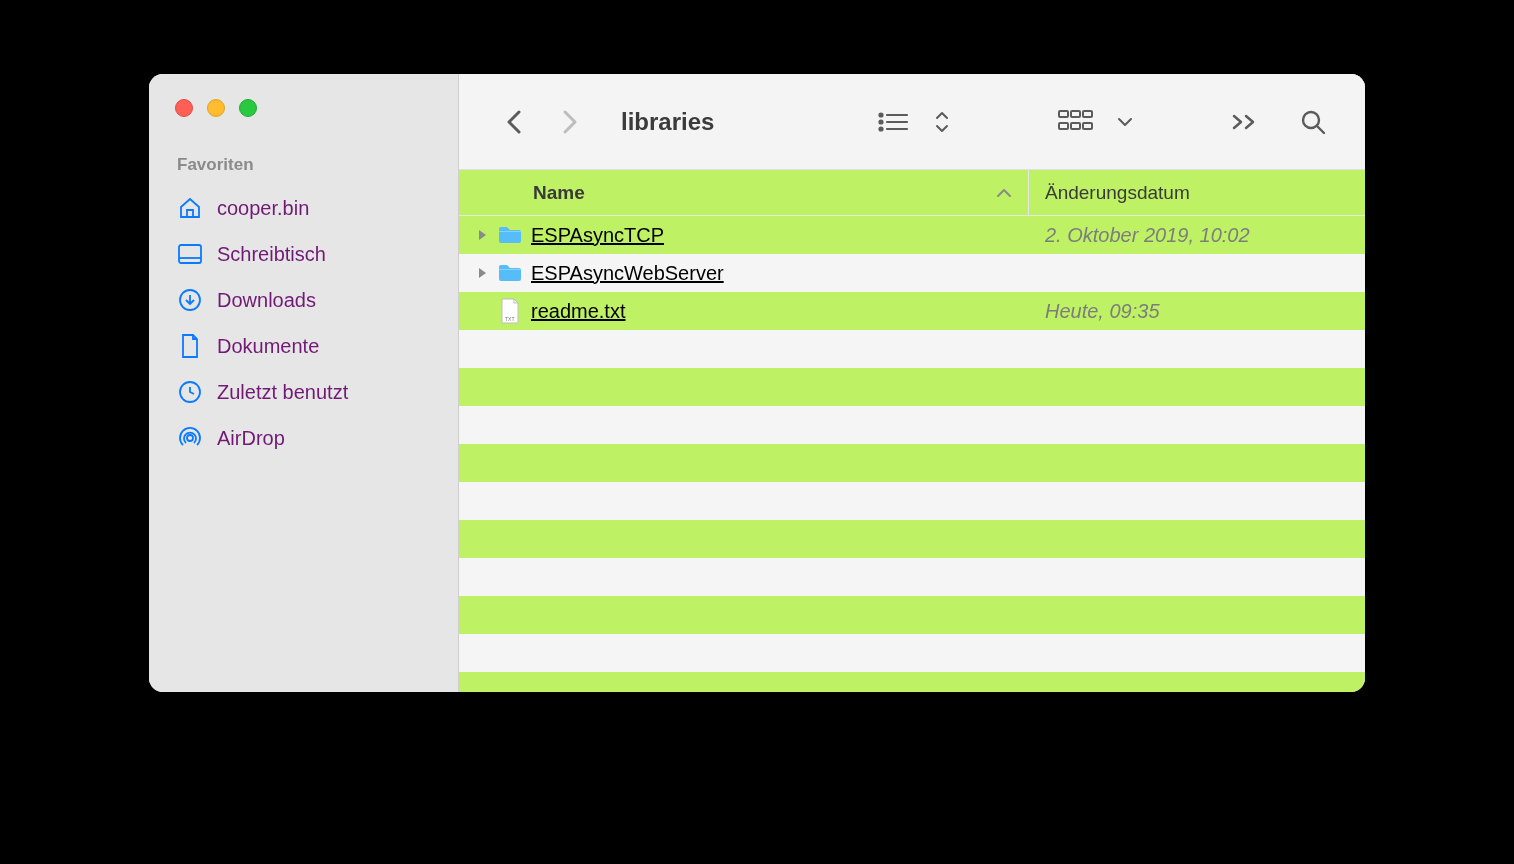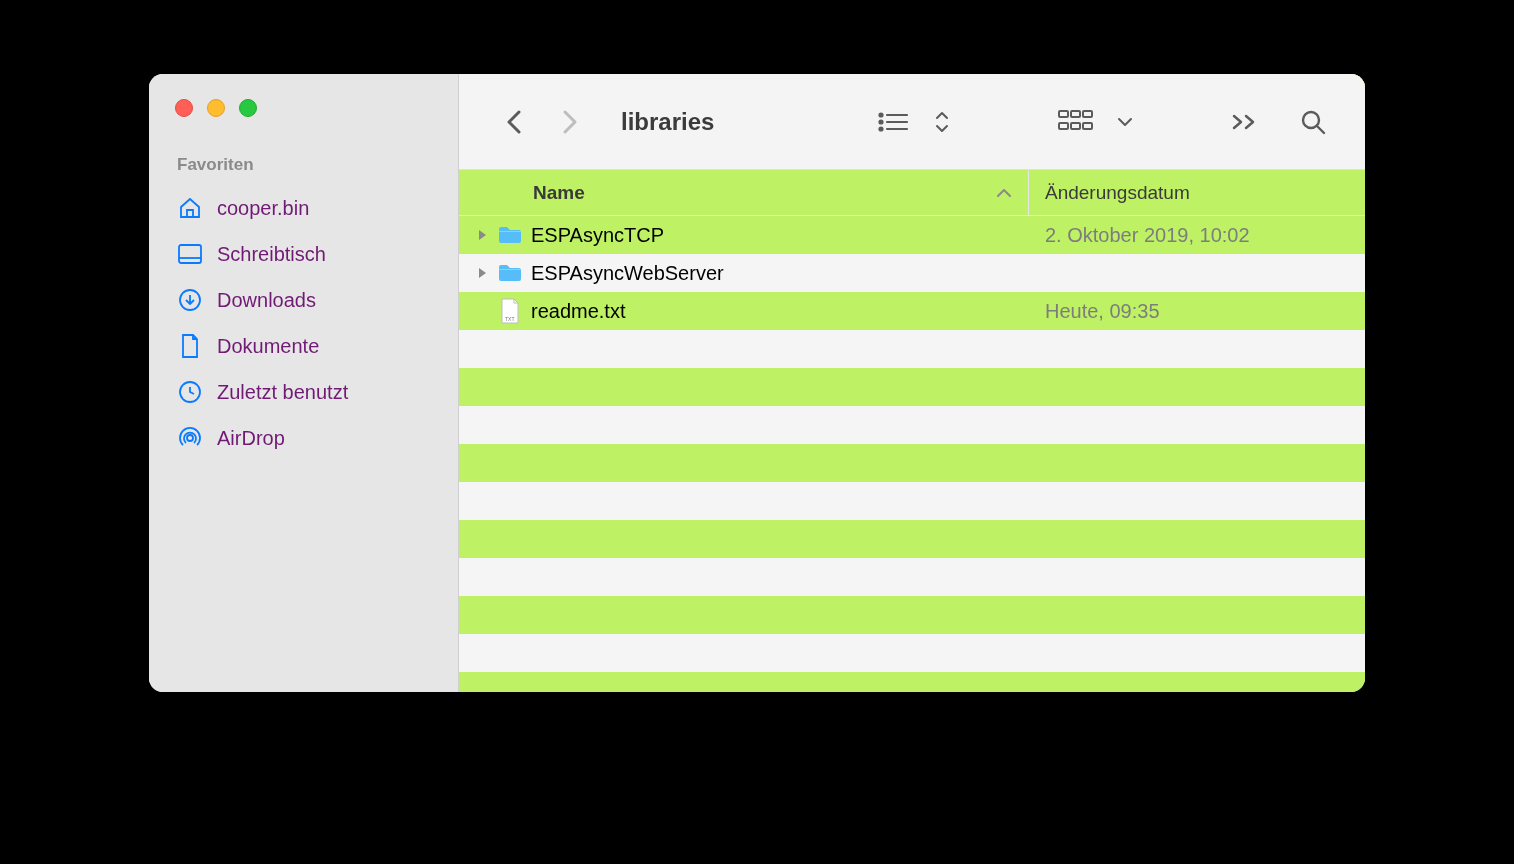--- a/index.html
+++ b/index.html
@@ -128,32 +128,34 @@
     height: 38px;
     font-size: 20px;
   }
   .row.alt { background: #f5f5f5; }
   .cell-name {
     flex: 0 0 570px;
     display:flex;
     align-items:center;
     gap: 8px;
     padding-left: 16px;
+    text-decoration: underline;
   }
   .disclosure {
     width: 14px; height: 14px;
     color: #8a8a8a;
     display:flex;align-items:center;justify-content:center;
   }
   .file-icon { width: 26px; height: 26px; display:flex;align-items:center;justify-content:center; }
   .folder-icon { color: #2aa6f2; }
   .cell-date {
     flex:1;
     padding-left: 16px;
     color: #7d7d7d;
+    font-style: italic;
   }
   .empty-row { height: 38px; }
   .empty-row.alt { background: #f5f5f5; }
   svg { display:block; }
 </style>
 </head>
 <body>
 
 <div class="window">
 

